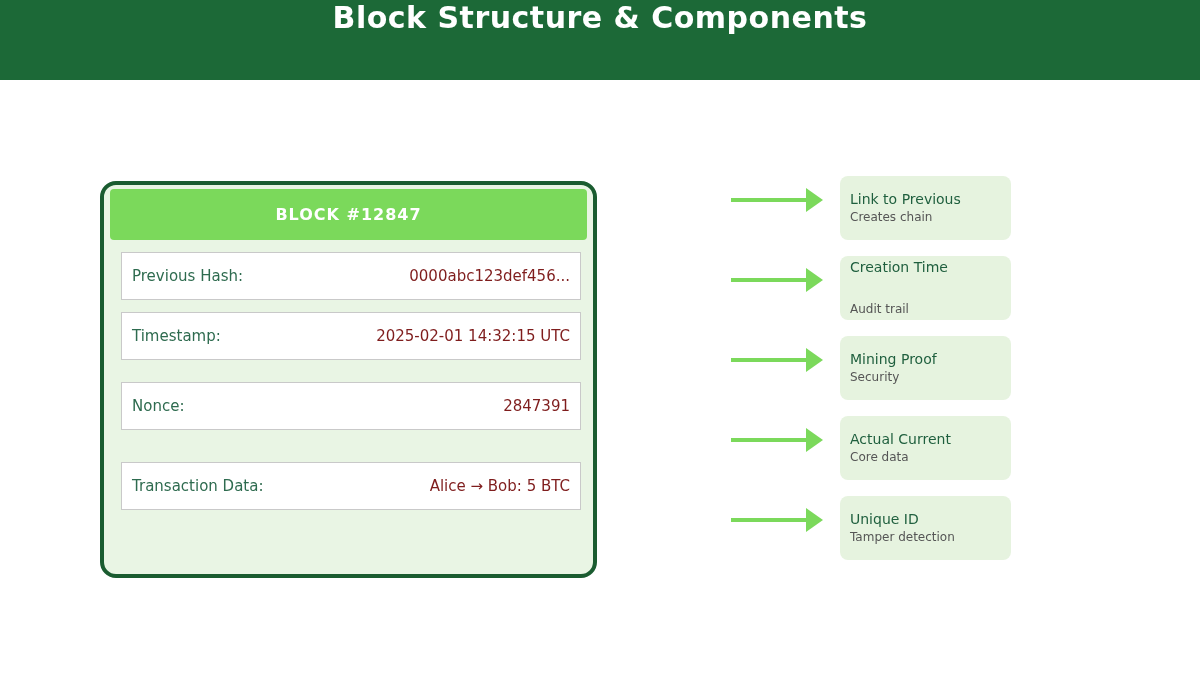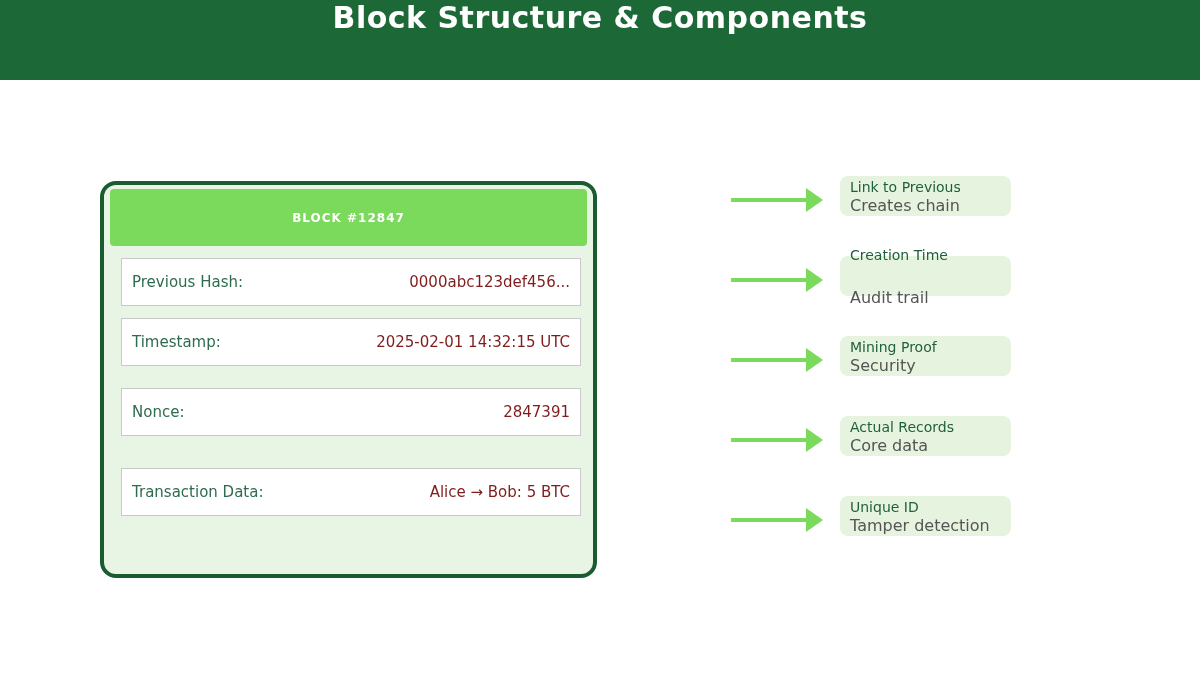--- a/index.html
+++ b/index.html
@@ -28,26 +28,26 @@
   .block-card {
     position: absolute;
     left: 100px; top: 101px;
     width: 497px; height: 397px;
     background: #e9f5e4;
     border: 4px solid #1a5c30;
     border-radius: 16px;
   }
   .block-header {
     margin: 4px 6px 0 6px;
-    height: 57px;
+    height: 51px;
     background: #7bd95b;
     border-radius: 4px;
     display: flex; align-items: center; justify-content: center;
     color: #ffffff;
-    font-size: 12px;
+    font-size: 16px;
     font-weight: bold;
     letter-spacing: 1px;
   }
   .block-row {
     margin-left: 17px; margin-right: 12px;
     height: 48px;
     background: #ffffff;
     border: 1px solid #c9c9c9;
     display: flex; align-items: center; justify-content: space-between;
     padding: 0 10px;
@@ -78,33 +78,33 @@
   .arrow-1 { top: 108px; }
   .arrow-2 { top: 188px; }
   .arrow-3 { top: 268px; }
   .arrow-4 { top: 348px; }
   .arrow-5 { top: 428px; }
 
   
   .ann {
     position: absolute;
     left: 840px;
-    width: 171px; height: 40px;
+    width: 171px; height: 64px;
     background: #e6f3df;
     border-radius: 8px;
     padding: 6px 10px;
     display: flex; flex-direction: column; justify-content: center;
   }
   .ann-1 { top: 96px; }
   .ann-2 { top: 176px; gap: 24px; }
   .ann-3 { top: 256px; }
   .ann-4 { top: 336px; }
   .ann-5 { top: 416px; }
   .ann-title { color: #1f5f3e; font-size: 14px; line-height: 19px; }
-  .ann-sub   { color: #555555; font-size: 16px; line-height: 17px; }
+  .ann-sub   { color: #555555; font-size: 12px; line-height: 17px; }
 </style>
 </head>
 <body>
 
 <div class="banner">
   <h1>Block Structure &amp; Components</h1>
 </div>
 
 <div class="stage">
 
@@ -156,21 +156,21 @@
   </div>
   <div class="ann ann-2">
     <div class="ann-title">Creation Time</div>
     <div class="ann-sub">Audit trail</div>
   </div>
   <div class="ann ann-3">
     <div class="ann-title">Mining Proof</div>
     <div class="ann-sub">Security</div>
   </div>
   <div class="ann ann-4">
-    <div class="ann-title">Actual Records</div>
+    <div class="ann-title">Actual Current</div>
     <div class="ann-sub">Core data</div>
   </div>
   <div class="ann ann-5">
     <div class="ann-title">Unique ID</div>
     <div class="ann-sub">Tamper detection</div>
   </div>
 
 </div>
 
 </body></html>

